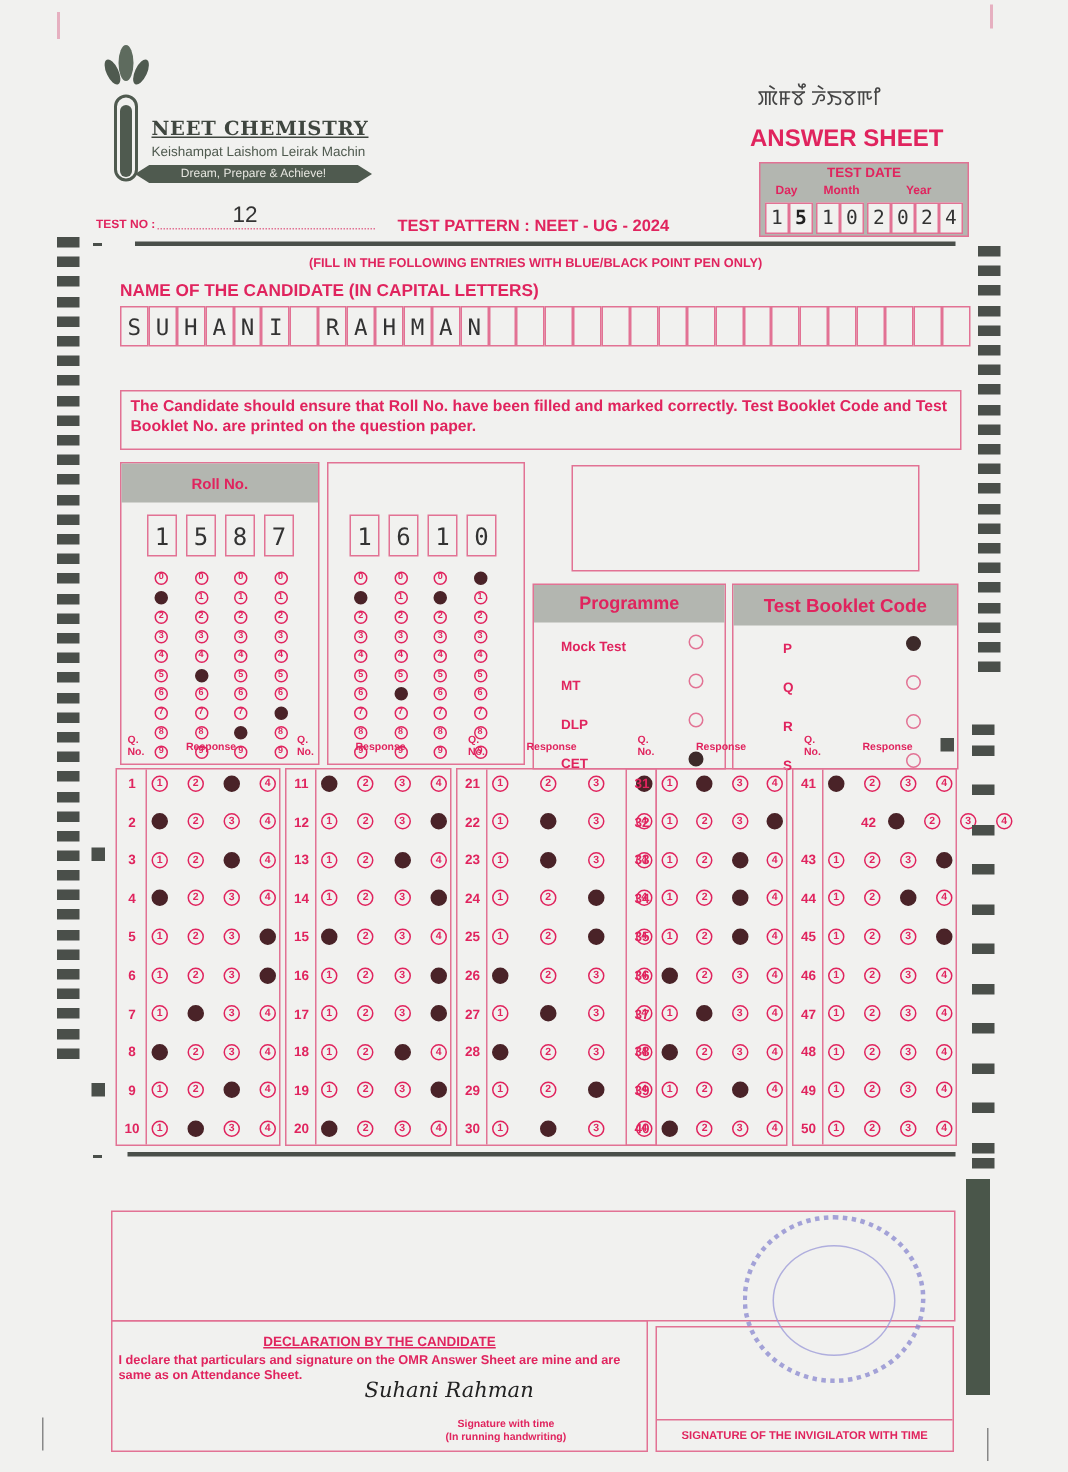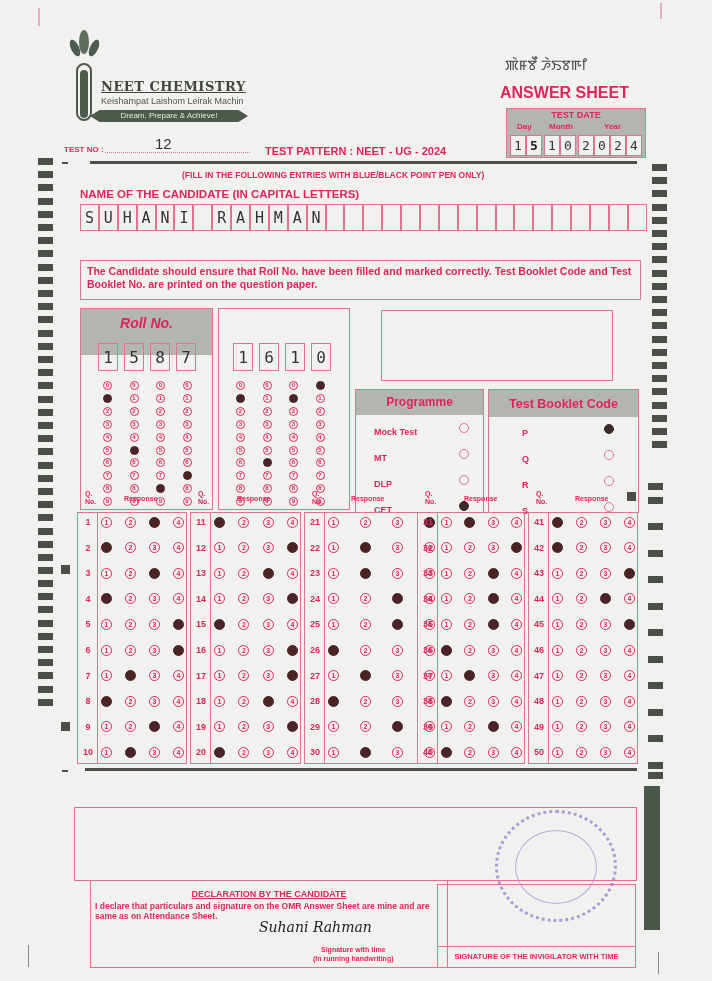--- a/index.html
+++ b/index.html
@@ -65,21 +65,21 @@
 
 <div class="abs bold" style="left:64px;top:145px;font-size:8px;">TEST NO :</div>
 <div class="abs" style="left:105px;top:136px;width:145px;height:17px;border-bottom:1px dotted #e27294;">
   <span style="position:absolute;left:50px;top:-1px;font-size:15px;color:#333;">12</span>
 </div>
 <div class="abs bold" style="left:265px;top:145px;font-size:11px;">TEST PATTERN : NEET - UG - 2024</div>
 
 <div class="abs" style="left:62px;top:162px;width:6px;height:2px;background:#4a4f4a;"></div>
 <div class="abs" style="left:90px;top:161px;width:547px;height:3px;background:#4a4f4a;"></div>
 
-<div class="abs bold" style="left:182px;top:170px;font-size:8.5px;">(FILL IN THE FOLLOWING ENTRIES WITH BLUE/BLACK POINT PEN ONLY)</div>
+<div class="abs bold" style="left:206px;top:170px;font-size:8.5px;">(FILL IN THE FOLLOWING ENTRIES WITH BLUE/BLACK POINT PEN ONLY)</div>
 <div class="abs bold" style="left:80px;top:188px;font-size:11.5px;">NAME OF THE CANDIDATE (IN CAPITAL LETTERS)</div>
 
 <div class="abs" style="left:80px;top:204px;display:flex;">
   <span class="cell" style="width:18.9px;height:27px;line-height:26px;font-size:15px;">S</span>
   <span class="cell" style="width:18.9px;height:27px;line-height:26px;font-size:15px;">U</span>
   <span class="cell" style="width:18.9px;height:27px;line-height:26px;font-size:15px;">H</span>
   <span class="cell" style="width:18.9px;height:27px;line-height:26px;font-size:15px;">A</span>
   <span class="cell" style="width:18.9px;height:27px;line-height:26px;font-size:15px;">N</span>
   <span class="cell" style="width:18.9px;height:27px;line-height:26px;font-size:15px;">I</span>
   <span class="cell" style="width:18.9px;height:27px;line-height:26px;font-size:15px;"></span>
@@ -106,21 +106,21 @@
   <span class="cell" style="width:18.9px;height:27px;line-height:26px;font-size:15px;"></span>
   <span class="cell" style="width:18.9px;height:27px;line-height:26px;font-size:15px;"></span>
   <span class="cell" style="width:18.9px;height:27px;line-height:26px;font-size:15px;"></span>
 </div>
 
 <div class="abs box" style="left:80px;top:236px;width:561px;height:40px;padding:4px 6px;">
   <div class="bold" style="font-size:10.5px;line-height:13px;">The Candidate should ensure that Roll No. have been filled and marked correctly. Test Booklet Code and Test Booklet No. are printed on the question paper.</div>
 </div>
 
 <div class="abs box" style="left:80px;top:284px;width:133px;height:202px;">
-  <div class="gray-head" style="height:46px;line-height:29px;font-size:14px;font-style:italic;">Roll No.</div>
+  <div class="gray-head" style="height:26px;line-height:29px;font-size:10px;">Roll No.</div>
   <div class="abs" style="left:17px;top:34px;display:flex;gap:6px;">
     <span class="cell" style="width:20px;height:28px;line-height:28px;font-size:16px;">1</span>
     <span class="cell" style="width:20px;height:28px;line-height:28px;font-size:16px;">5</span>
     <span class="cell" style="width:20px;height:28px;line-height:28px;font-size:16px;">8</span>
     <span class="cell" style="width:20px;height:28px;line-height:28px;font-size:16px;">7</span>
   </div>
   <div class="abs" style="left:22px;top:72px;width:90px;height:128px;" id="roll-bubbles">
       <span class="bubble abs" style="left: 0px; top: 0px;">0</span>
       <span class="bubble abs filled" style="left: 0px; top: 12.9px;">1</span>
       <span class="bubble abs" style="left: 0px; top: 25.8px;">2</span>
@@ -663,21 +663,21 @@
       <div class="qnum-col"></div>
       <div class="qrow" style="top: 3px;">
         <span class="qn">41</span>
         <div class="opts">
           <span class="abubble filled">1</span>
           <span class="abubble">2</span>
           <span class="abubble">3</span>
           <span class="abubble">4</span>
         </div>
       </div>
-      <div class="qrow" style="top: 28.6px;">
+      <div class="qrow" style="top: 28.6px; margin-left: 40px;">
         <span class="qn">42</span>
         <div class="opts">
           <span class="abubble filled">1</span>
           <span class="abubble">2</span>
           <span class="abubble">3</span>
           <span class="abubble">4</span>
         </div>
       </div>
       <div class="qrow" style="top: 54.2px;">
         <span class="qn">43</span>
@@ -752,21 +752,21 @@
         </div>
       </div>
     </div>
   </div>
 
 <div class="abs" style="left:62px;top:770px;width:6px;height:2px;background:#4a4f4a;"></div>
 <div class="abs" style="left:85px;top:768px;width:552px;height:3px;background:#4a4f4a;"></div>
 
 <div class="abs box" style="left:74px;top:783px;width:563px;height:74px;"></div>
 
-<div class="abs box" style="left:90px;top:856px;width:358px;height:88px;">
+<div class="abs box" style="left:74px;top:856px;width:358px;height:88px;">
   <div class="bold" style="text-align:center;font-size:9px;margin-top:8px;text-decoration:underline;">DECLARATION BY THE CANDIDATE</div>
   <div class="bold" style="font-size:8.5px;line-height:10px;padding:2px 4px;">I declare that particulars and signature on the OMR Answer Sheet are mine and are same as on Attendance Sheet.</div>
   <div class="abs" style="left:168px;top:38px;font-family:'DejaVu Serif',serif;font-style:italic;font-size:14px;color:#222;">Suhani Rahman</div>
   <div class="abs bold" style="left:230px;top:65px;font-size:7px;">Signature with time</div>
   <div class="abs bold" style="left:222px;top:74px;font-size:7px;">(In running handwriting)</div>
 </div>
 
 <div class="abs box" style="left:437px;top:860px;width:199px;height:84px;">
   <div style="height:62px;border-bottom:1px solid #e27294;"></div>
   <div class="bold" style="font-size:7.5px;text-align:center;line-height:20px;">SIGNATURE OF THE INVIGILATOR WITH TIME</div>

